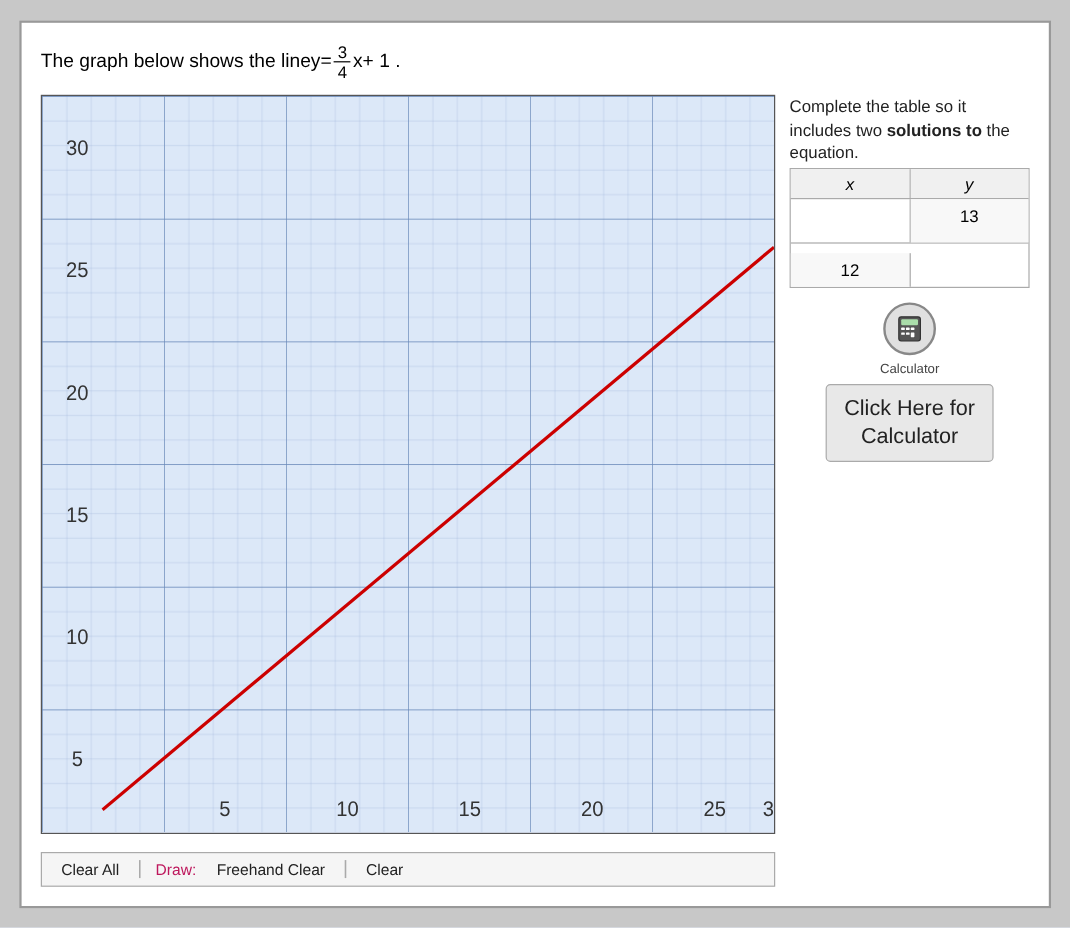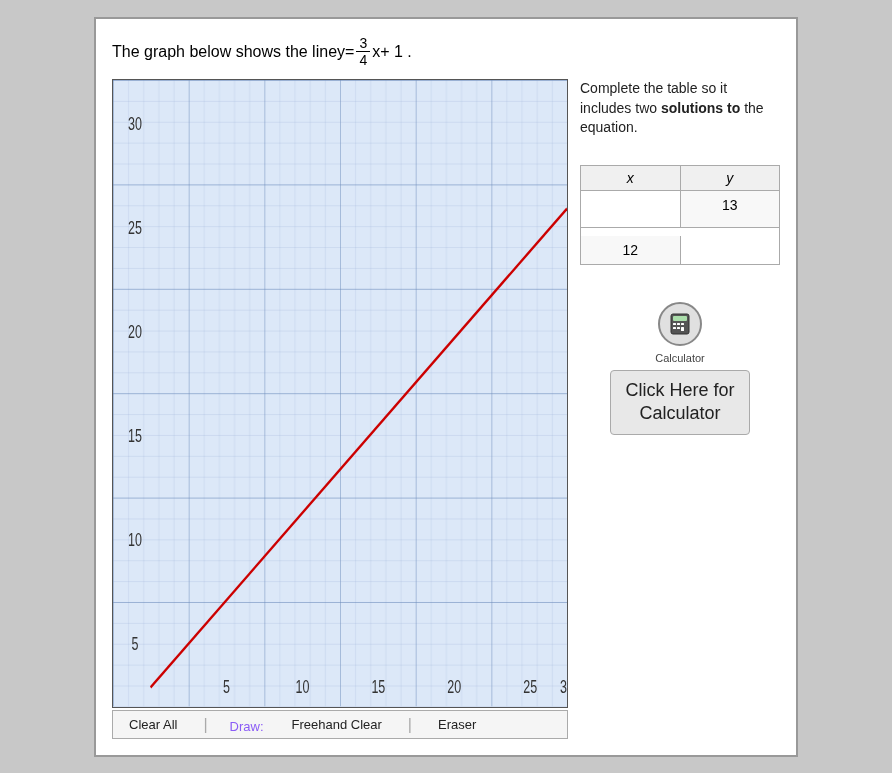--- a/index.html
+++ b/index.html
@@ -6,21 +6,21 @@
     body {
       width: 892px;
       height: 773px;
       background: #c8c8c8;
       font-family: Arial, sans-serif;
       display: flex;
       align-items: center;
       justify-content: center;
     }
     .main-container {
-      width: 704px;
+      width: 860px;
       height: 740px;
       background: #ffffff;
       border: 2px solid #999;
       padding: 16px;
       display: flex;
       flex-direction: column;
     }
     .equation-row {
       font-size: 16px;
       margin-bottom: 10px;
@@ -64,49 +64,49 @@
       border: 1px solid #555;
       background: #e8f0ff;
       overflow: hidden;
     }
     .graph-canvas {
       width: 100%;
       height: 100%;
     }
     .toolbar {
       display: flex;
-      align-items: flex-end;
-      gap: 16px;
-      margin-top: 2px;
+      align-items: center;
+      gap: 5px;
+      margin-top: 15px;
       border: 1px solid #aaa;
       padding: 4px 8px;
       background: #f5f5f5;
     }
     .toolbar-btn {
       background: none;
       border: none;
       cursor: pointer;
       font-size: 13px;
       padding: 2px 8px;
       color: #222;
     }
     .toolbar-divider {
       color: #aaa;
       margin: 0 2px;
     }
     .toolbar-label {
       font-size: 13px;
-      color: #8b5cf6;
+      color: #be185d;
       margin: 0 4px;
     }
     .right-panel {
       width: 200px;
       display: flex;
       flex-direction: column;
-      gap: 27px;
+      gap: 2px;
     }
     .instruction-text {
       font-size: 14px;
       line-height: 1.4;
       color: #222;
     }
     .instruction-text strong {
       font-weight: bold;
     }
     .table-container {
@@ -251,21 +251,21 @@
           <line x1="48" y1="543" x2="580" y2="115" stroke="#cc0000" stroke-width="2.5"></line>
         </svg>
       </div>
 
       <div class="toolbar">
         <button class="toolbar-btn">Clear All</button>
         <span class="toolbar-divider">|</span>
         <span class="toolbar-label">Draw:</span>
         <button class="toolbar-btn">Freehand Clear</button>
         <span class="toolbar-divider">|</span>
-        <button class="toolbar-btn">Eraser</button>
+        <button class="toolbar-btn">Clear</button>
       </div>
     </div>
 
     <div class="right-panel">
       <div class="instruction-text">
         Complete the table so it includes two <strong>solutions to</strong> the equation.
       </div>
 
       <div class="table-container">
         <div class="table-header">

